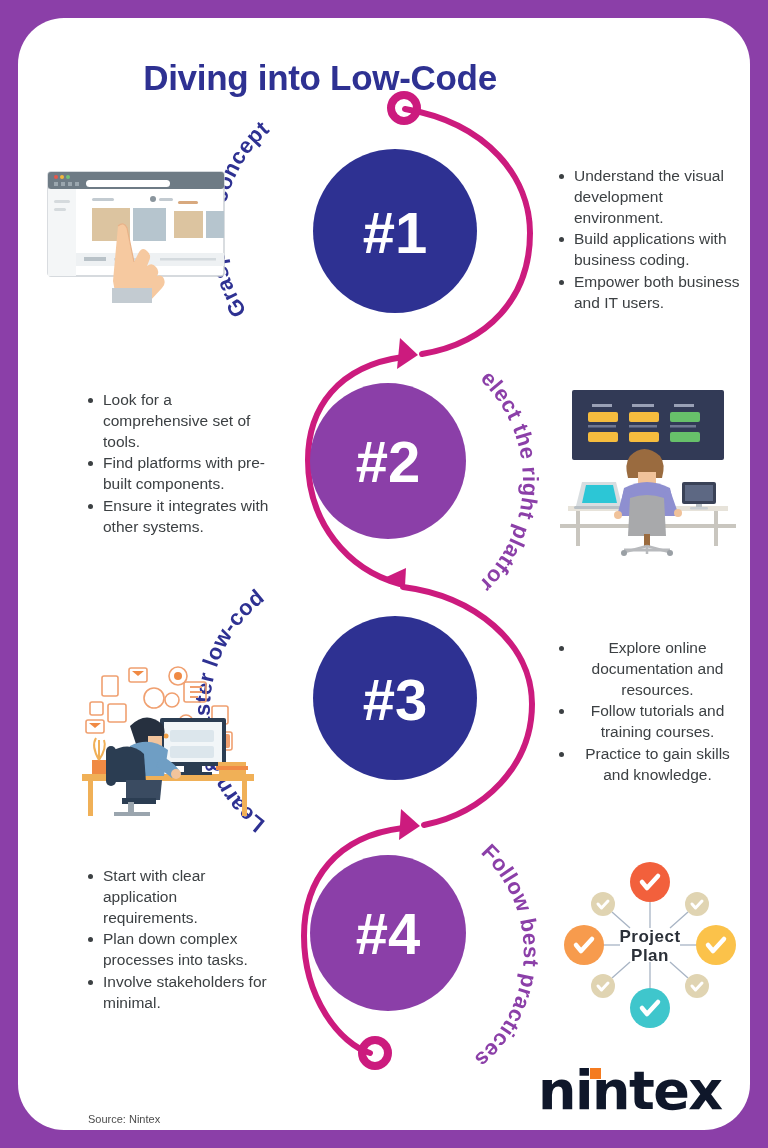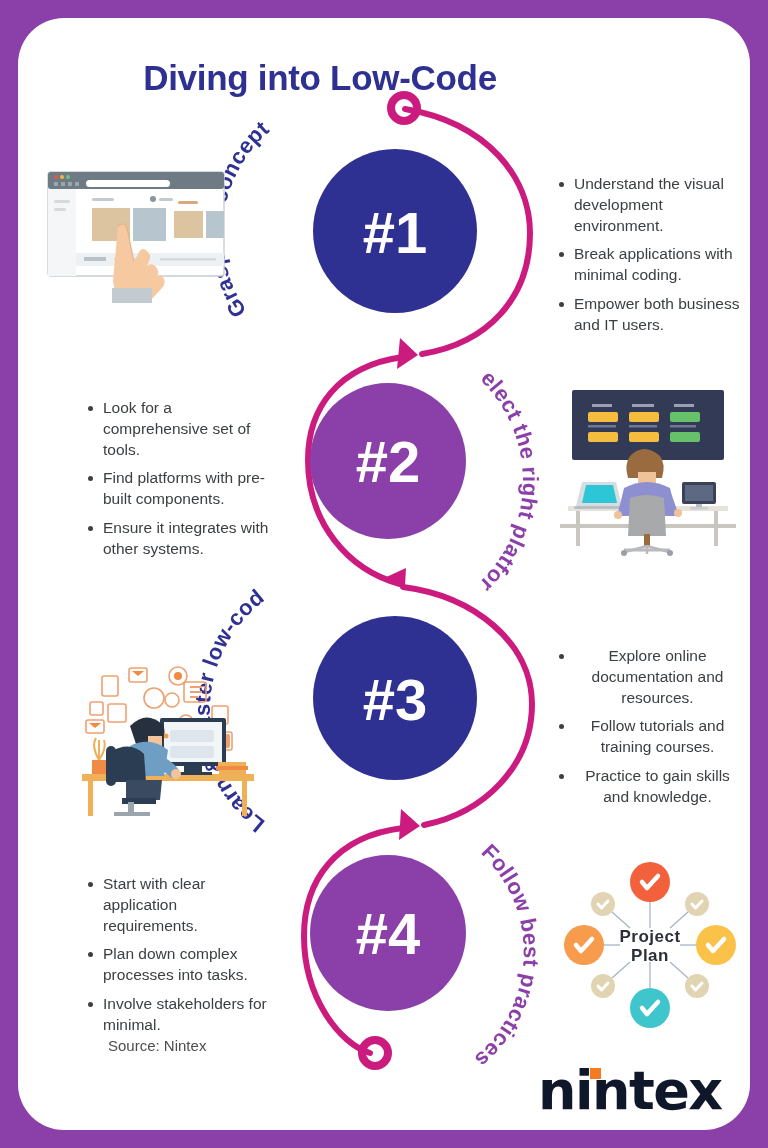--- a/index.html
+++ b/index.html
@@ -56,21 +56,20 @@
     position: absolute;
     font-size: 15.5px;
     line-height: 1.34;
     color: #3c4043;
   }
   .bullets ul { list-style: none; }
   .bullets li {
     position: relative;
     padding-left: 17px;
     margin-bottom: 1px;
-    margin-top: 8px;
   }
   .bullets li::before {
     content: "";
     position: absolute;
     left: 2px; top: 8px;
     width: 5px; height: 5px;
     border-radius: 50%;
     background: #3c4043;
   }
   #bul1 { left: 539px; top: 148px; width: 184px; }
@@ -79,24 +78,23 @@
   #bul4 { left: 68px;  top: 848px; width: 186px; }
   
   .illus { position: absolute; }
   #ill1 { left: 22px;  top: 140px; width: 200px; height: 145px; }
   #ill2 { left: 536px; top: 360px; width: 190px; height: 180px; }
   #ill3 { left: 48px;  top: 628px; width: 205px; height: 175px; }
   #ill4 { left: 532px; top: 832px; width: 200px; height: 190px; }
   
   #source {
     position: absolute;
-    left: 70px; top: 1019px;
-    font-size: 15px;
+    left: 70px; top: 1095px;
+    font-size: 11px;
     color: #4d4d4d;
-    margin-left: 20px;
   }
   #logo {
     position: absolute;
     left: 520px; top: 1042px;
     width: 190px; height: 62px;
   }
   #logo-text {
     font-size: 54px;
     font-weight: bold;
     color: #0f172a;
@@ -178,21 +176,21 @@
         <textPath href="#arc3" startOffset="50%" text-anchor="middle">Learn &amp; master low-code</textPath>
       </text>
       <text class="curve-label" fill="#8B3FA8">
         <textPath href="#arc4" startOffset="50%" text-anchor="middle">Follow best practices</textPath>
       </text>
     </svg>
 
     <div class="bullets" id="bul1">
       <ul>
         <li>Understand the visual development environment.</li>
-        <li>Break applications with minimal coding.</li>
+        <li>Build applications with business coding.</li>
         <li>Empower both business and IT users.</li>
       </ul>
     </div>
     <div class="bullets" id="bul2">
       <ul>
         <li>Look for a comprehensive set of tools.</li>
         <li>Find platforms with pre-built components.</li>
         <li>Ensure it integrates with other systems.</li>
       </ul>
     </div>

